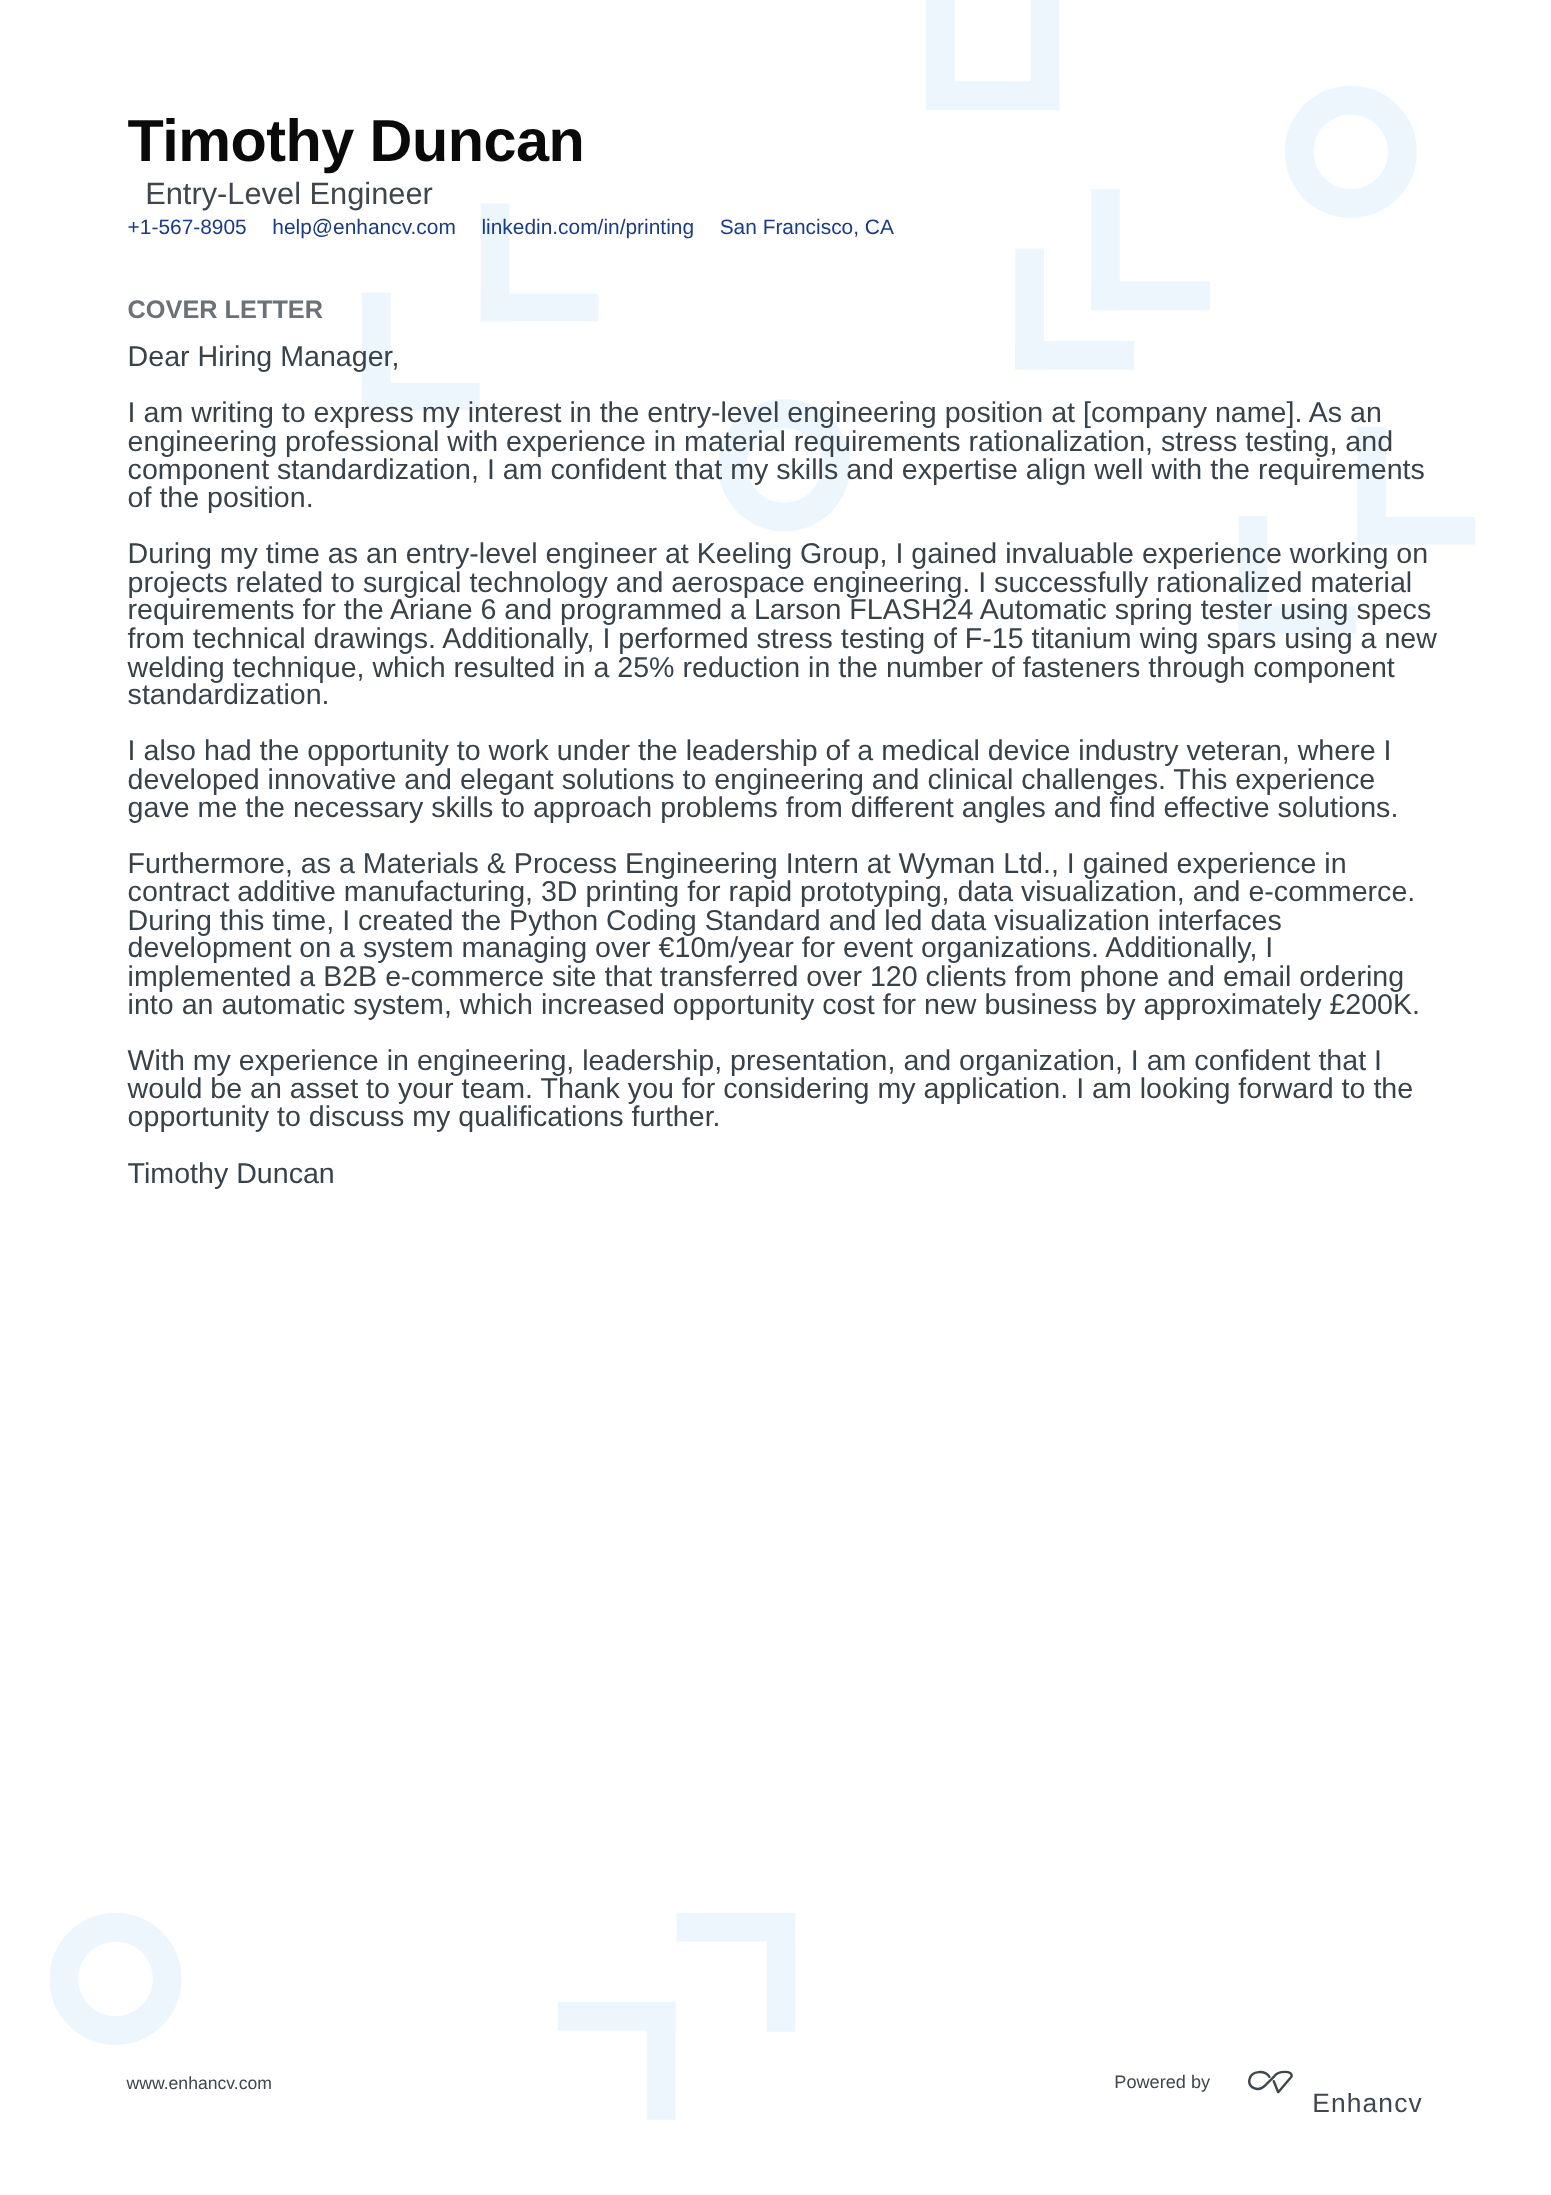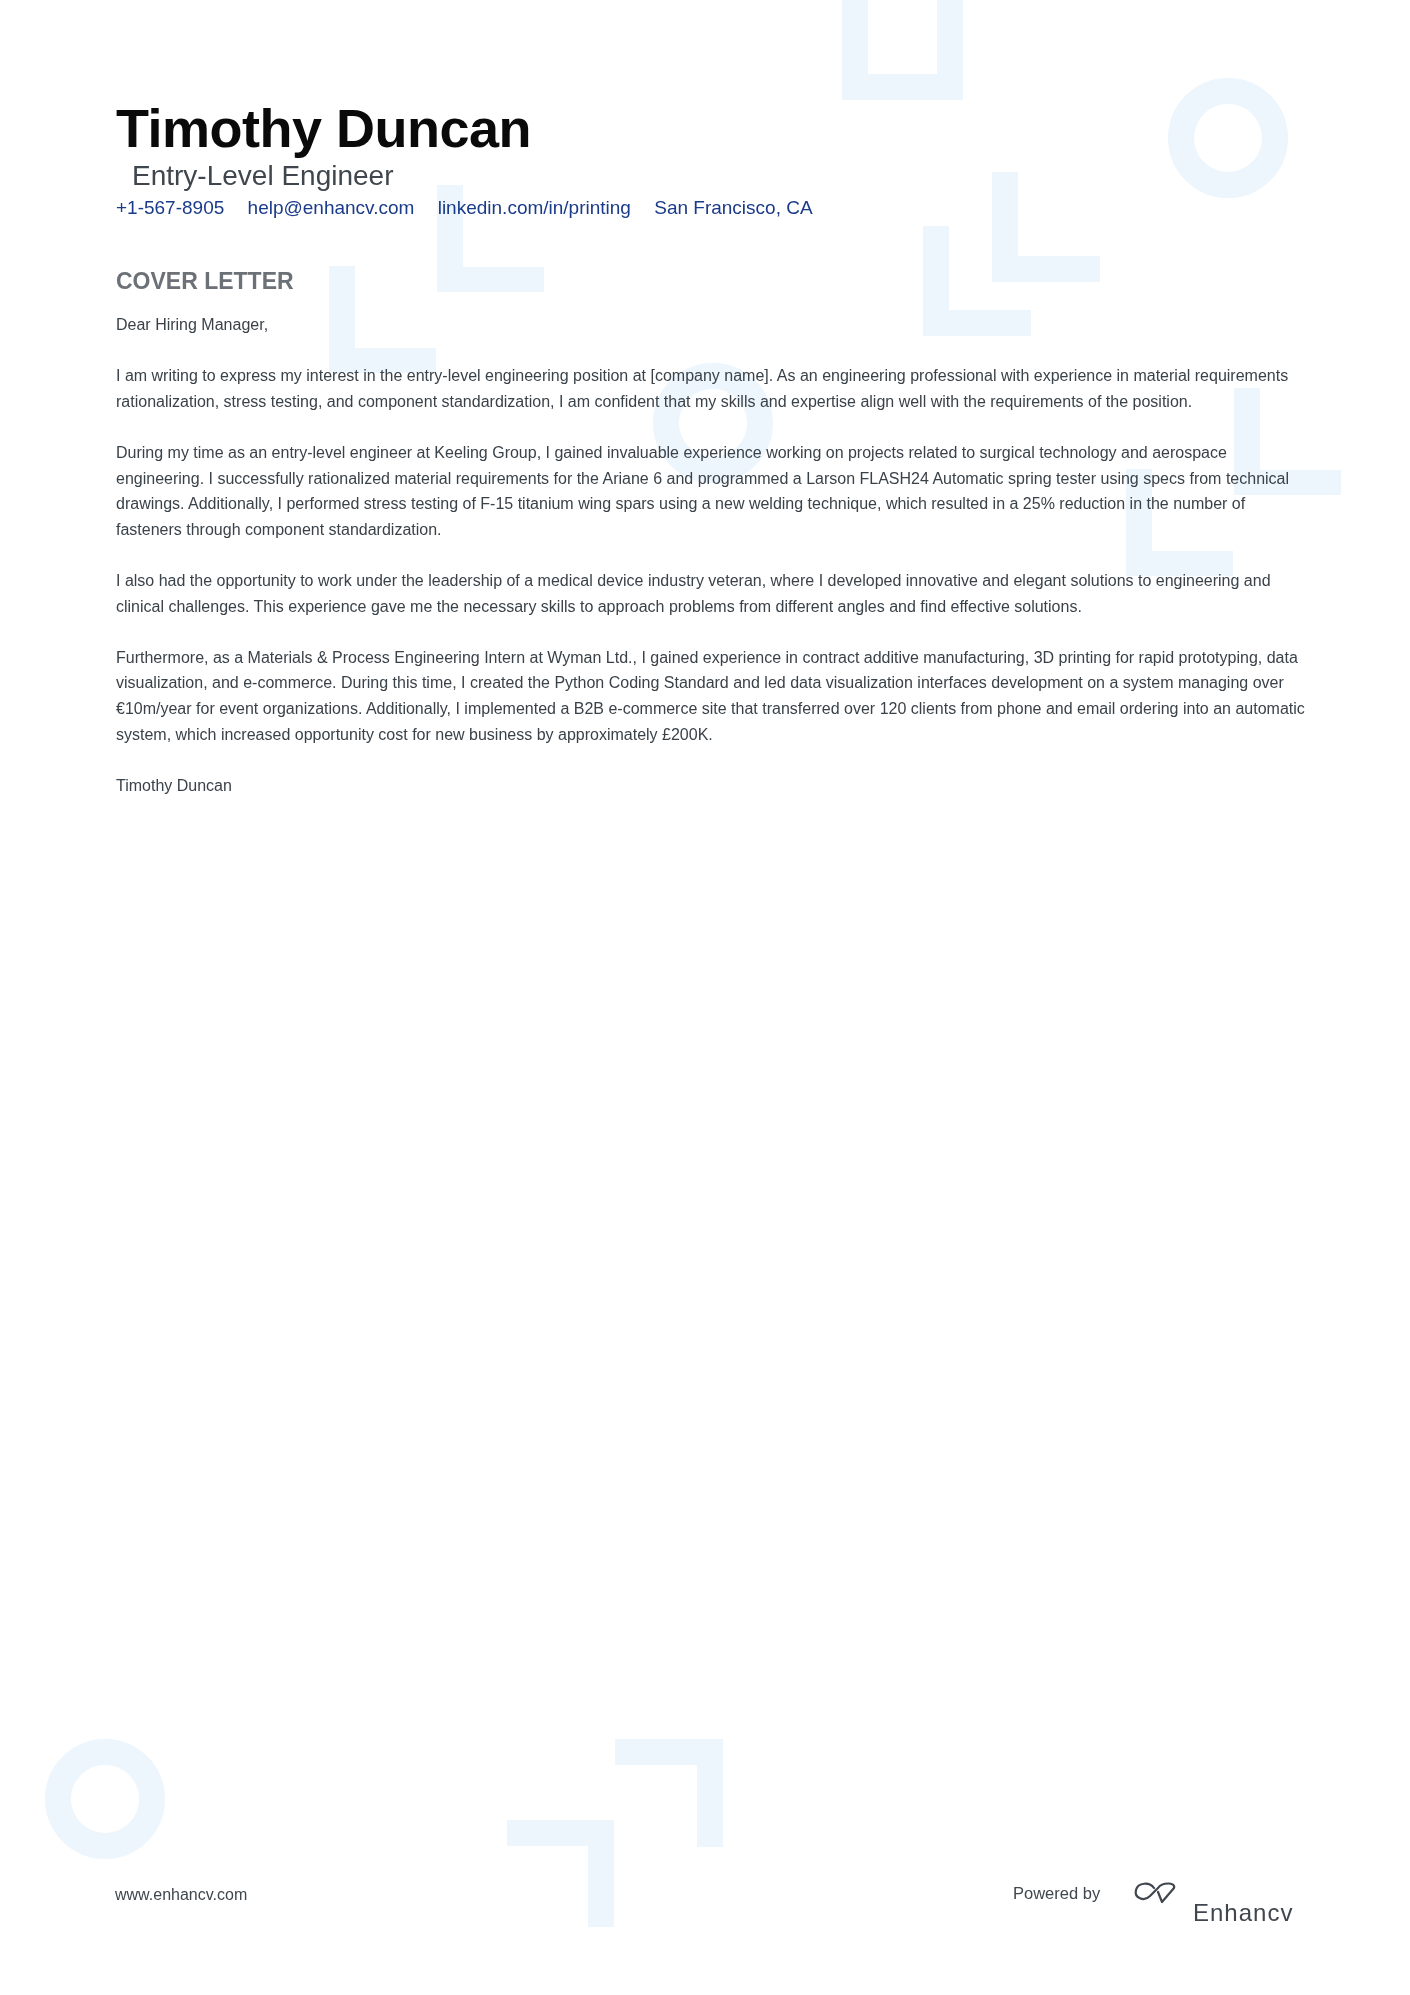--- a/index.html
+++ b/index.html
@@ -11,21 +11,21 @@
     .page { position: absolute; left: 116px; top: 0; width: 1200px; z-index: 1; }
     .name { position: absolute; top: 96px; left: 0; margin: 0; font-size: 54px; font-weight: 700;
             color: #0a0a0a; letter-spacing: -0.5px; white-space: nowrap; line-height: 64px; }
     .title { position: absolute; top: 160px; left: 16px; font-size: 28px; color: #3f464d;
              white-space: nowrap; line-height: 32px; }
     .contacts { position: absolute; top: 197px; left: 0; font-size: 19px; color: #1a3a8a;
                 white-space: nowrap; line-height: 22px; }
     .contacts span { margin-right: 18px; }
     .section-title { position: absolute; top: 268px; left: 0; font-size: 23px; font-weight: 700;
                      color: #6b7176; white-space: nowrap; line-height: 26px; }
-    .letter { position: absolute; top: 312px; left: 0; width: 1195px; font-size: 16px;
+    .letter { position: absolute; top: 312px; left: 0; width: 1195px; font-size: 26px;
               color: #3a4249; line-height: 25.6px; }
     .letter p { margin: 0 0 25.6px 0; }
     .footer-url { position: absolute; left: 115px; top: 1886px; font-size: 16px; color: #3f464d;
                   white-space: nowrap; z-index: 1; }
     .powered { position: absolute; left: 1013px; top: 1884px; font-size: 16.5px; color: #3f464d;
                white-space: nowrap; z-index: 1; }
     .logo-icon { position: absolute; left: 1132px; top: 1880px; width: 48px; height: 24px; z-index: 1; }
     .logo-text { position: absolute; left: 1193px; top: 1899px; font-size: 24px; color: #3f464d;
                  letter-spacing: 1px; white-space: nowrap; z-index: 1; }
   </style>
@@ -73,20 +73,21 @@
   </div>
 
   <div class="section-title">COVER LETTER</div>
 
   <div class="letter">
     <p>Dear Hiring Manager,</p>
     <p>I am writing to express my interest in the entry-level engineering position at [company name]. As an engineering professional with experience in material requirements rationalization, stress testing, and component standardization, I am confident that my skills and expertise align well with the requirements of the position.</p>
     <p>During my time as an entry-level engineer at Keeling Group, I gained invaluable experience working on projects related to surgical technology and aerospace engineering. I successfully rationalized material requirements for the Ariane 6 and programmed a Larson FLASH24 Automatic spring tester using specs from technical drawings. Additionally, I performed stress testing of F-15 titanium wing spars using a new welding technique, which resulted in a 25% reduction in the number of fasteners through component standardization.</p>
     <p>I also had the opportunity to work under the leadership of a medical device industry veteran, where I developed innovative and elegant solutions to engineering and clinical challenges. This experience gave me the necessary skills to approach problems from different angles and find effective solutions.</p>
     <p>Furthermore, as a Materials &amp; Process Engineering Intern at Wyman Ltd., I gained experience in contract additive manufacturing, 3D printing for rapid prototyping, data visualization, and e-commerce. During this time, I created the Python Coding Standard and led data visualization interfaces development on a system managing over €10m/year for event organizations. Additionally, I implemented a B2B e-commerce site that transferred over 120 clients from phone and email ordering into an automatic system, which increased opportunity cost for new business by approximately £200K.</p>
+    <p>With my experience in engineering, leadership, presentation, and organization, I am confident that I would be an asset to your team. Thank you for considering my application. I am looking forward to the opportunity to discuss my qualifications further.</p>
     <div>Timothy Duncan</div>
   </div>
 </div>
 
 <div class="footer-url">www.enhancv.com</div>
 <div class="powered">Powered by</div>
 <svg class="logo-icon" viewBox="0 0 48 24">
   <path d="M22 8 C18 2 6 2 4 10 C2 18 12 22 18 16 L26 8 C30 2 44 2 42 8 L30 22 L26 12" fill="none" stroke="#3f464d" stroke-width="2.2" stroke-linecap="round" stroke-linejoin="round"></path>
 </svg>
 <div class="logo-text">Enhancv</div>

